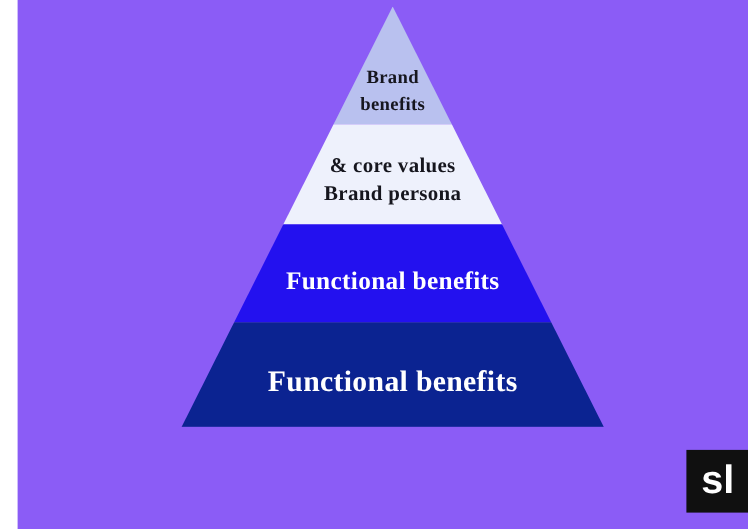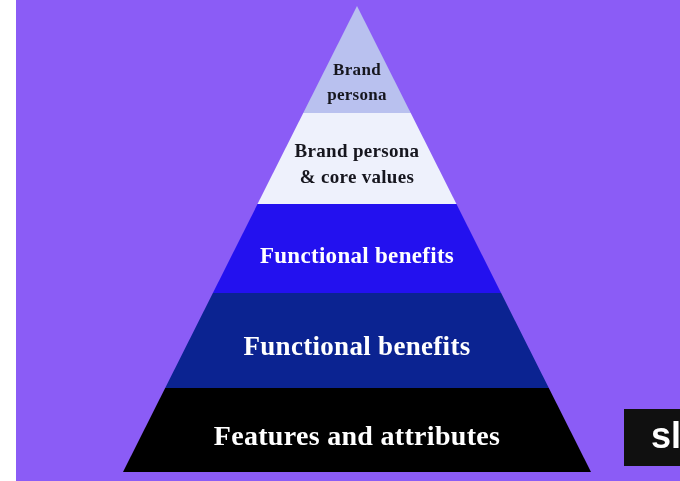--- a/index.html
+++ b/index.html
@@ -41,58 +41,55 @@
   .level .line { display: block; letter-spacing: 0.3px; }
 
   .logo-badge {
     position: absolute;
     left: 608px;
     top: 409px;
     width: 57px;
     height: 57px;
     display: flex;
     align-items: center;
-    justify-content: flex-end;
+    justify-content: center;
   }
   .logo-badge .logo-text {
     font-family: "Liberation Sans", sans-serif;
     font-weight: 700;
     font-size: 36px;
     line-height: 1;
     padding-bottom: 4px;
   }
 </style>
 </head>
 <body>
 
 <div class="canvas" style="background: #8b5cf6; margin-left: 16px;">
 
   <div class="pyramid">
 
     <div class="level level-1" style="background: rgb(185, 193, 239); color: rgb(22, 22, 30);">
       <span class="line">Brand</span>
-      <span class="line">persona</span>
+      <span class="line">benefits</span>
     </div>
 
     <div class="level level-2" style="background: rgb(238, 241, 252); color: rgb(22, 22, 30);">
+      <span class="line">&amp; core values</span>
       <span class="line">Brand persona</span>
-      <span class="line">&amp; core values</span>
     </div>
 
     <div class="level level-3" style="background: rgb(35, 17, 239); color: rgb(255, 255, 255);">
       <span class="line">Functional benefits</span>
     </div>
 
     <div class="level level-4" style="background: rgb(11, 35, 145); color: rgb(255, 255, 255);">
       <span class="line">Functional benefits</span>
     </div>
 
-    <div class="level level-5" style="background: rgb(0, 0, 0); color: rgb(255, 255, 255);">
-      <span class="line">Features and attributes</span>
-    </div>
 
   </div>
 
   <div class="logo-badge" style="background: rgb(16, 16, 16);">
     <span class="logo-text" style="color: rgb(255, 255, 255);">sl</span>
   </div>
 
 </div>
 
 </body></html>

